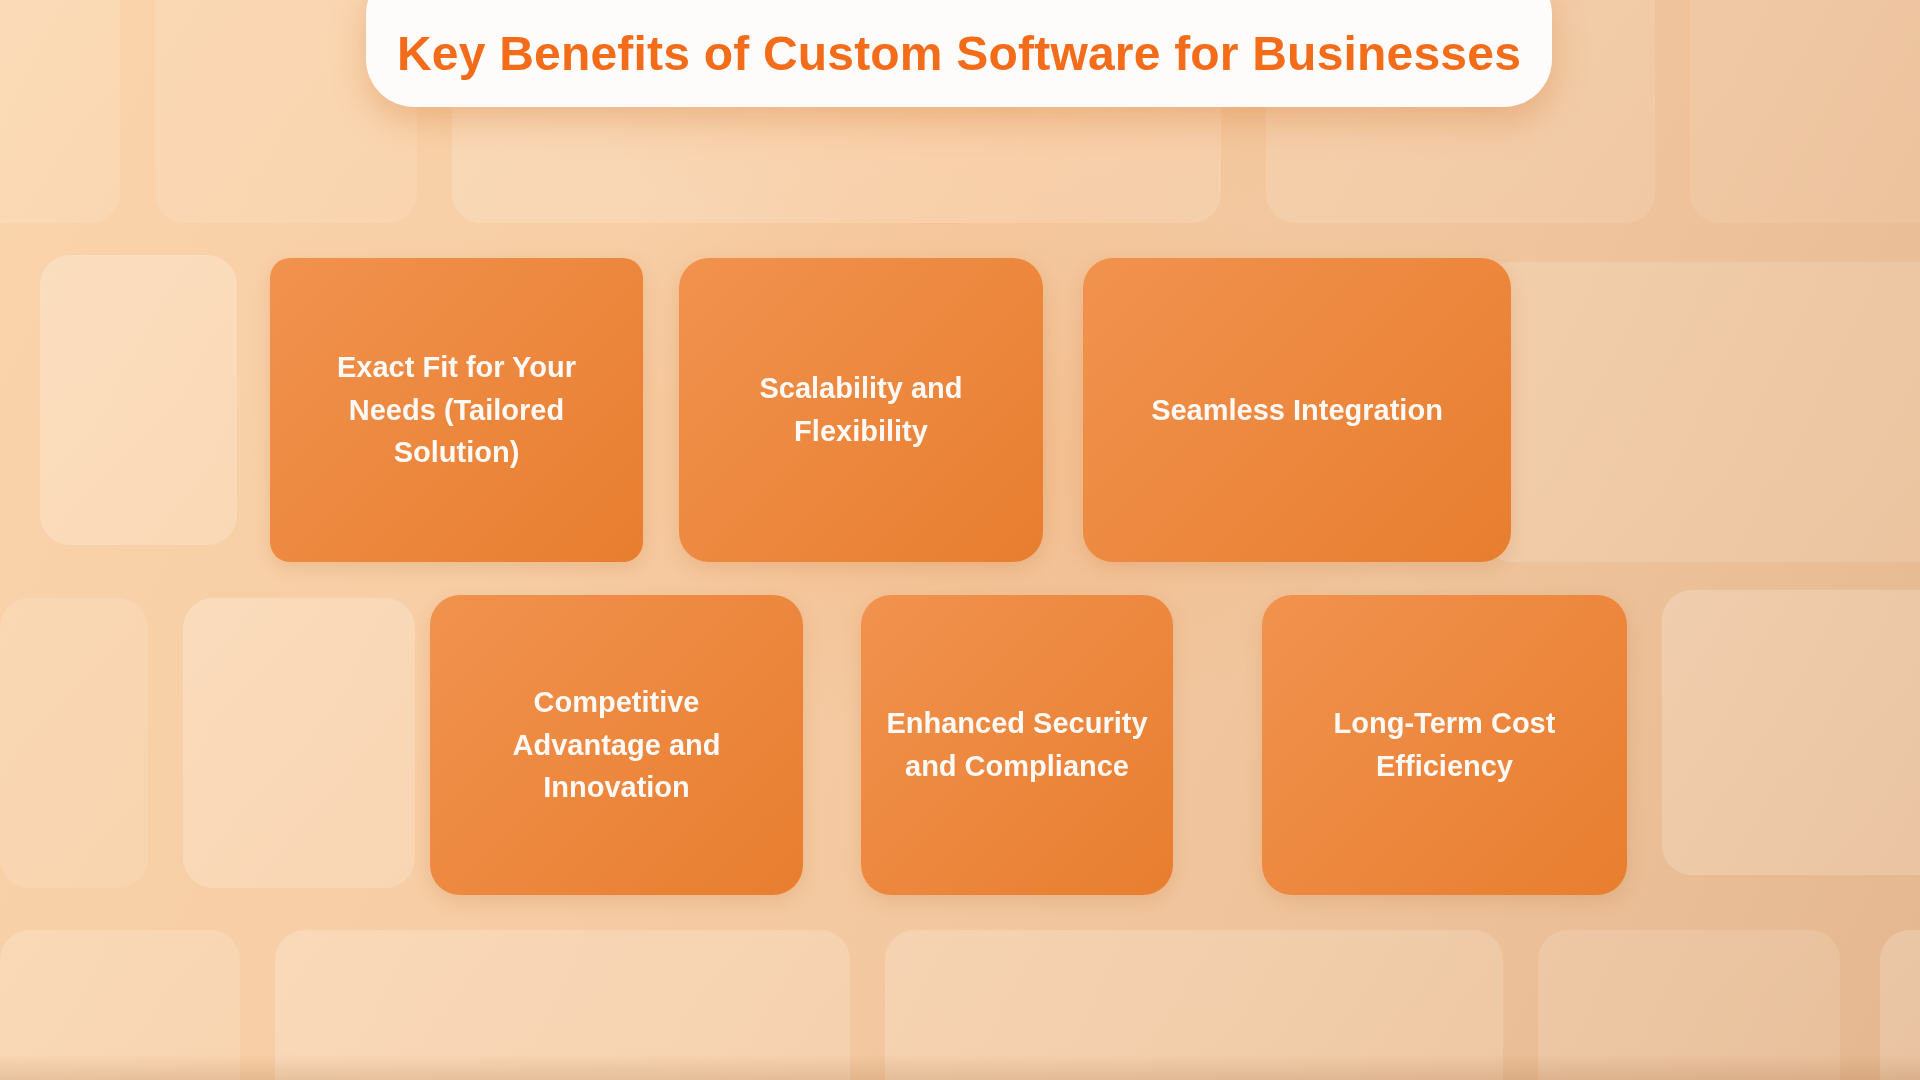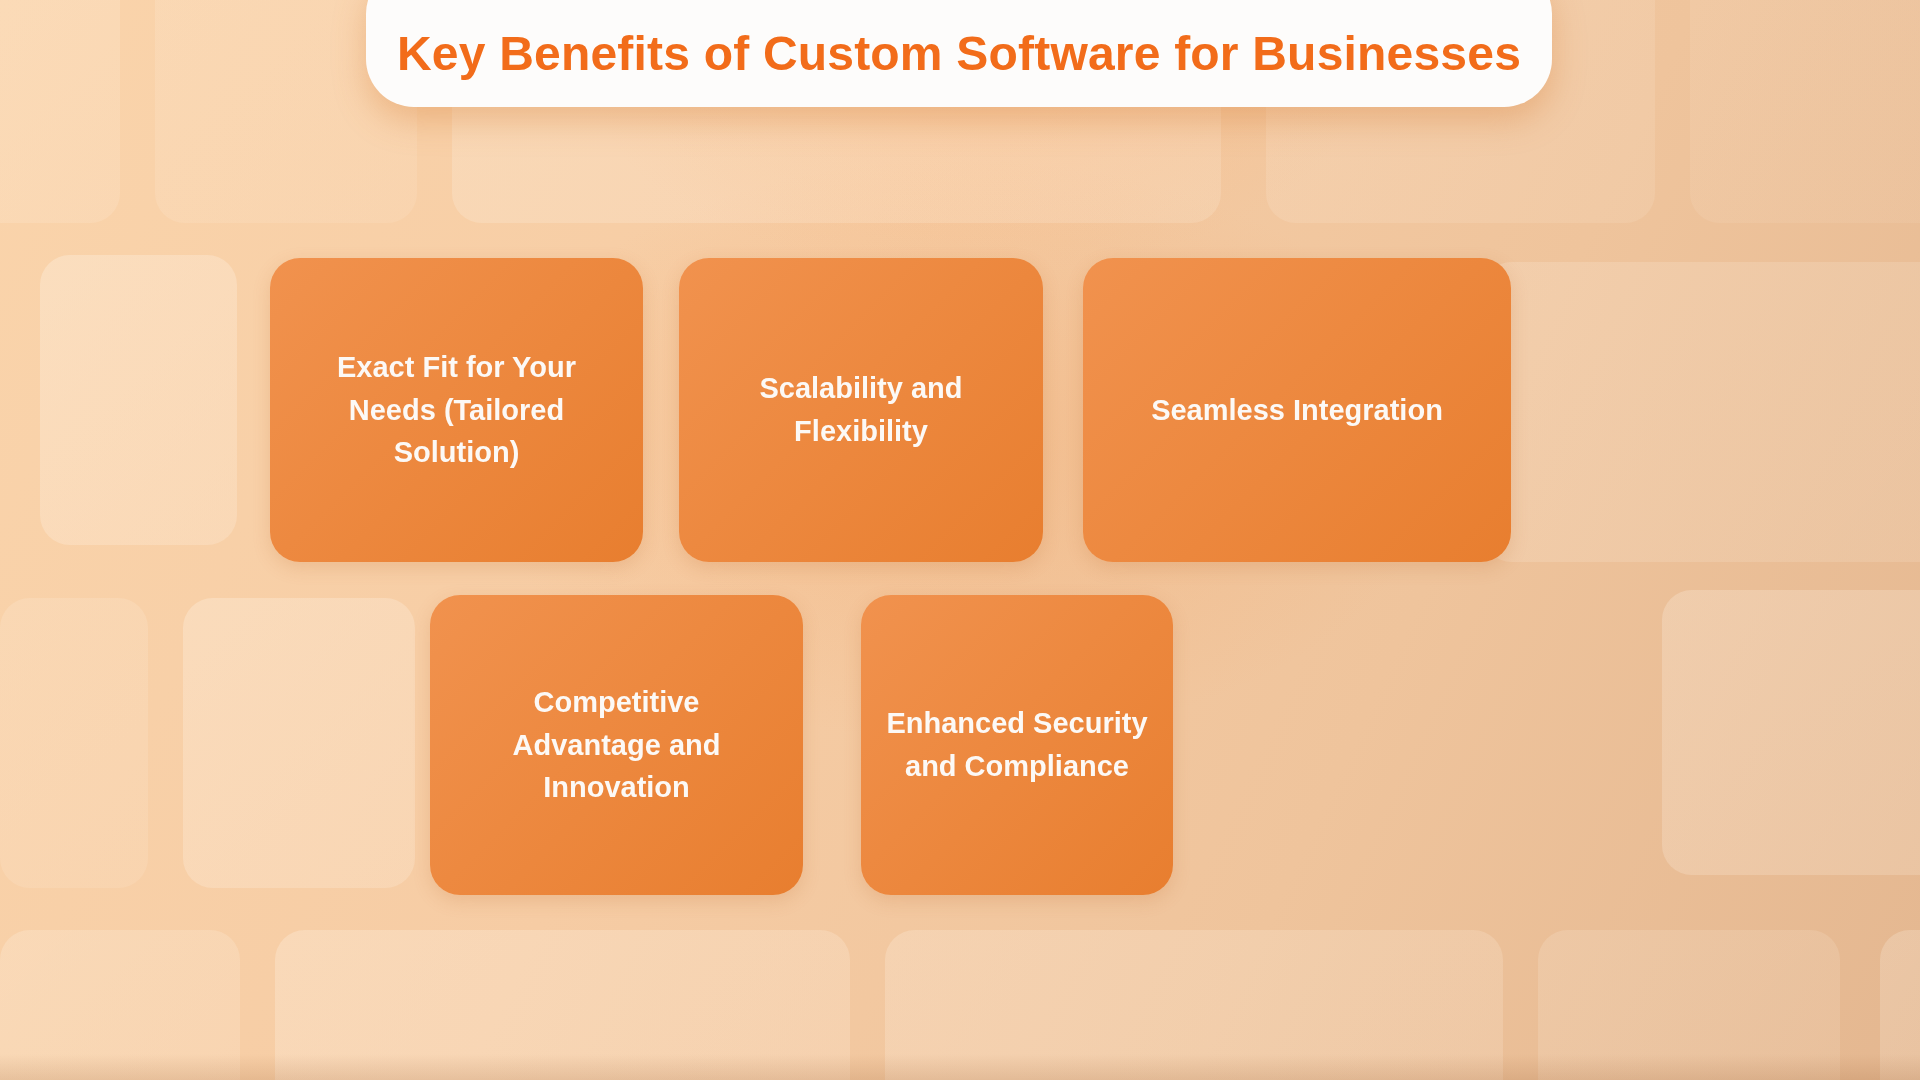--- a/index.html
+++ b/index.html
@@ -62,21 +62,21 @@
     box-sizing:border-box;
     padding:0 24px;
   }
   .card span{
     color:var(--card-text,#FCF9F6);
     font-size:29px;
     font-weight:bold;
     line-height:1.48;
     white-space:pre-line;
   }
-  .card1{left:270px;top:258px;width:373px;height:304px;}
+  .card1{left:270px;top:258px;width:373px;height:304px;border-radius:20px;}
   .card2{left:679px;top:258px;width:364px;height:304px;}
   .card3{left:1083px;top:258px;width:428px;height:304px;}
   .card4{left:430px;top:595px;width:373px;height:300px;}
   .card5{left:861px;top:595px;width:312px;height:300px;}
   .card6{left:1262px;top:595px;width:365px;height:300px;}
 </style>
 </head>
 <body>
 
 <div class="stage">
@@ -121,15 +121,19 @@
   </div>
   <div class="card card4">
     <span>Competitive
 Advantage and
 Innovation</span>
   </div>
   <div class="card card5">
     <span>Enhanced Security
 and Compliance</span>
   </div>
+  <div class="card card6">
+    <span>Long-Term Cost
+Efficiency</span>
+  </div>
 
   <div class="bottom-vignette"></div>
 </div>
 
 </body></html>

